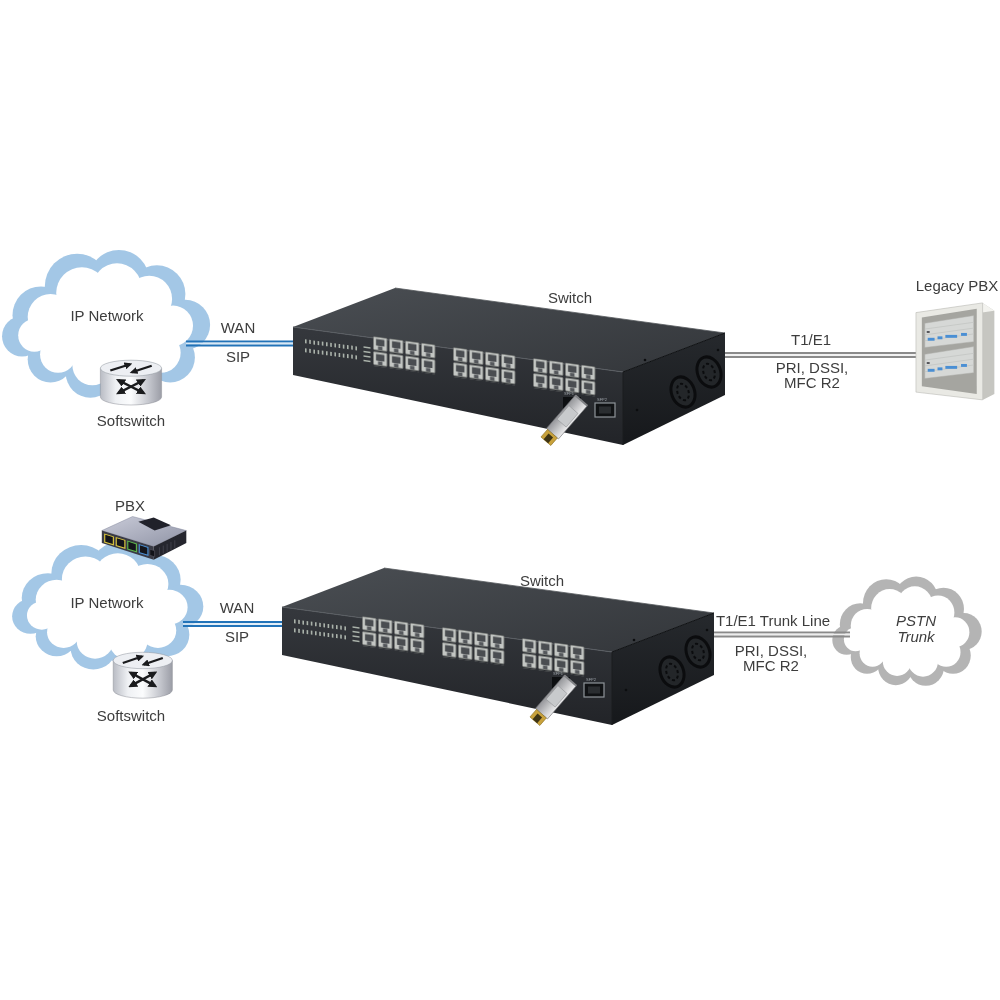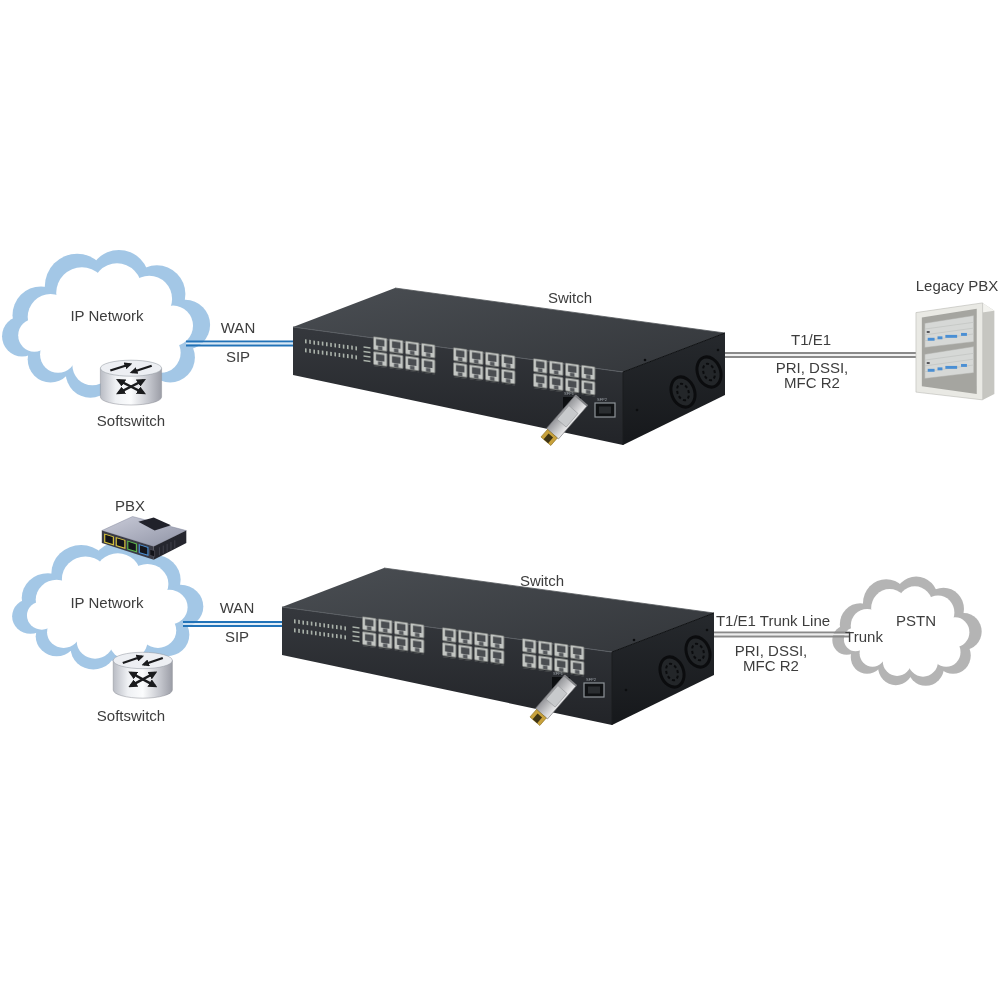--- a/index.html
+++ b/index.html
@@ -229,17 +229,17 @@
 <div class="lbl" style="left:957px;top:277px;">Legacy PBX</div>
 
 <div class="lbl" style="left:130px;top:497px;">PBX</div>
 <div class="lbl" style="left:107px;top:594px;">IP Network</div>
 <div class="lbl" style="left:237px;top:599px;">WAN</div>
 <div class="lbl" style="left:237px;top:628px;">SIP</div>
 <div class="lbl" style="left:542px;top:572px;">Switch</div>
 <div class="lbl" style="left:773px;top:612px;text-align:right;">T1/E1 Trunk Line</div>
 <div class="lbl" style="left:771px;top:642px;">PRI, DSSI,</div>
 <div class="lbl" style="left:771px;top:657px;">MFC R2</div>
-<div class="lbl" style="left:916px;top:612px;">PSTN</div>
-<div class="lbl" style="left:864px;top:628px;">Trunk</div>
+<div class="lbl" style="left:916px;top:612px;font-style:italic;">PSTN</div>
+<div class="lbl" style="left:916px;top:628px;font-style:italic;">Trunk</div>
 
 <div class="lbl" style="left:131px;top:707px;">Softswitch</div>
 </div>
 
 </body></html>

